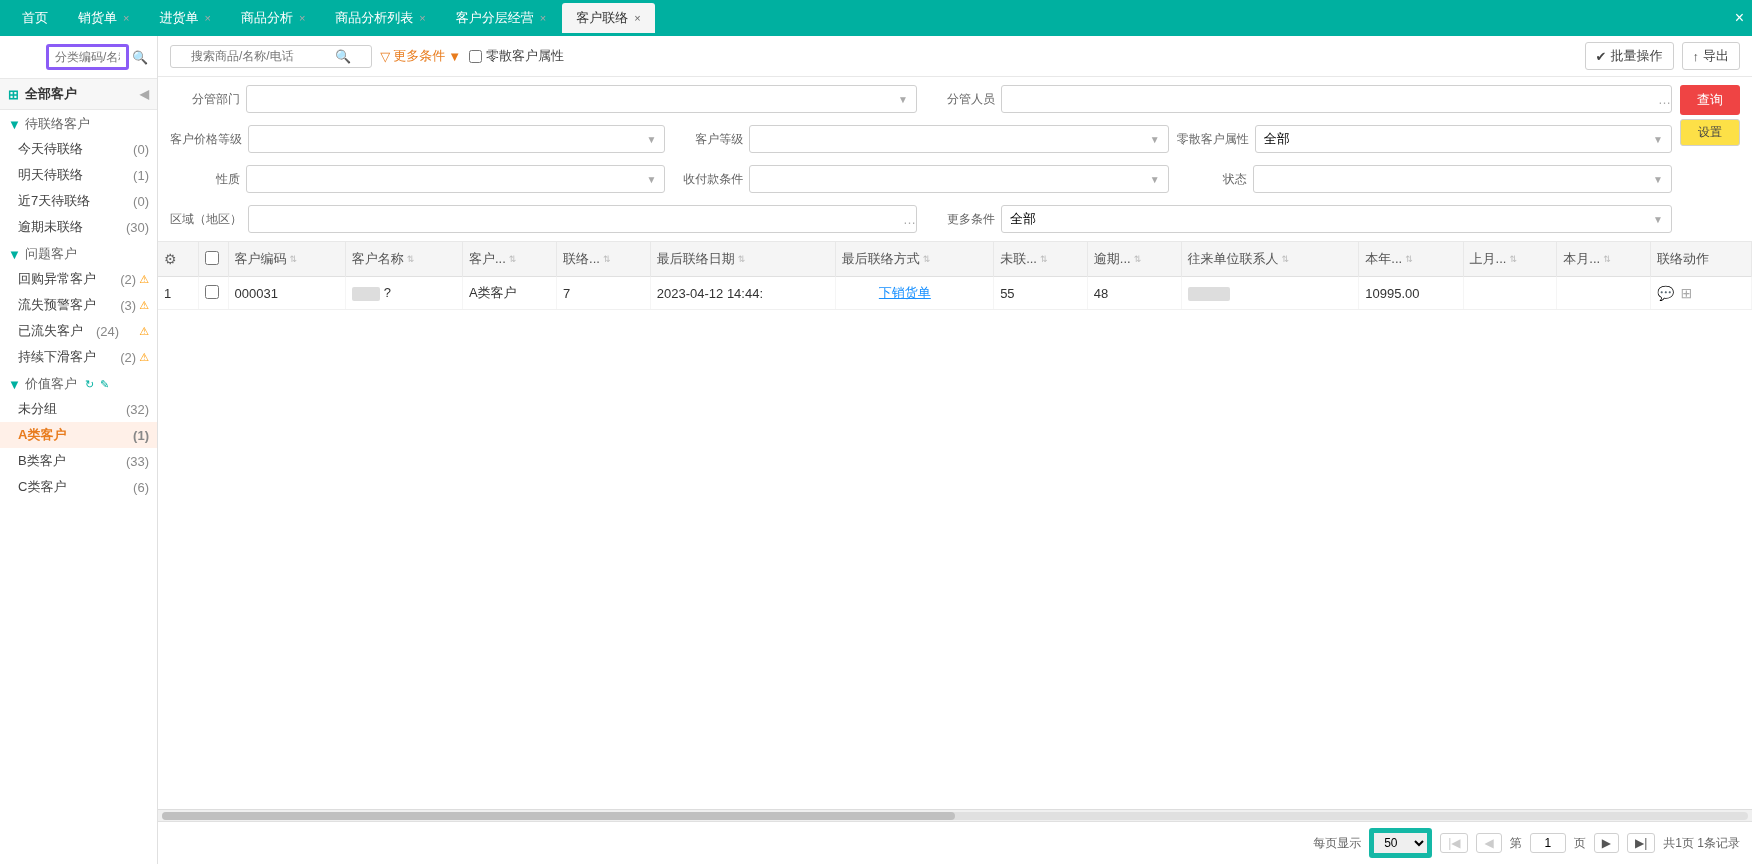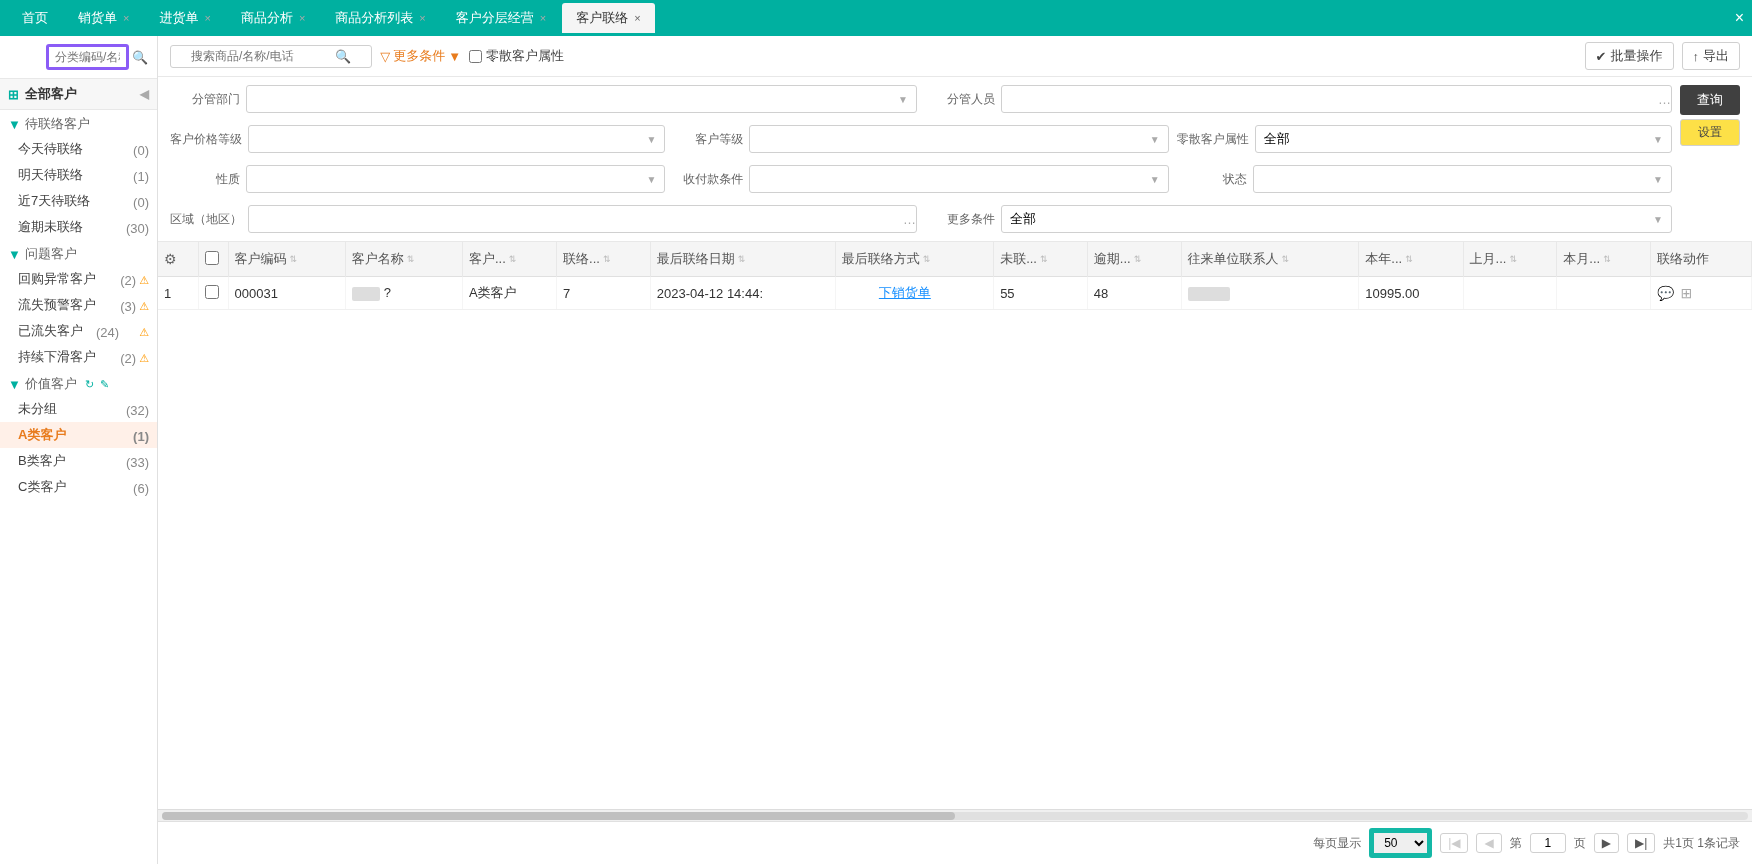--- a/index.html
+++ b/index.html
@@ -87,21 +87,21 @@
       align-items: center;
       gap: 4px;
       cursor: pointer;
     }
     .sidebar-item {
       padding: 4px 8px 4px 18px;
       color: #444;
       cursor: pointer;
       font-size: 12px;
       display: flex;
-      align-items: flex-end;
+      align-items: center;
       justify-content: space-between;
       border-radius: 0;
     }
     .sidebar-item.active { background: #fff0e8; color: #e87c1e; font-weight: bold; }
     .sidebar-item .count { color: #888; }
     .sidebar-item .warn-icon { color: #f90; font-size: 11px; }
 
     
     .content {
       flex: 1;
@@ -233,21 +233,21 @@
     .filter-dots { color: #aaa; cursor: pointer; }
 
     
     .action-buttons {
       display: flex;
       flex-direction: column;
       gap: 4px;
       min-width: 60px;
     }
     .btn-query {
-      background: #404040;
+      background: #ef4444;
       color: white;
       border: none;
       border-radius: 3px;
       padding: 6px 16px;
       cursor: pointer;
       font-size: 13px;
     }
     .btn-settings {
       background: #fde047;
       color: #444;

